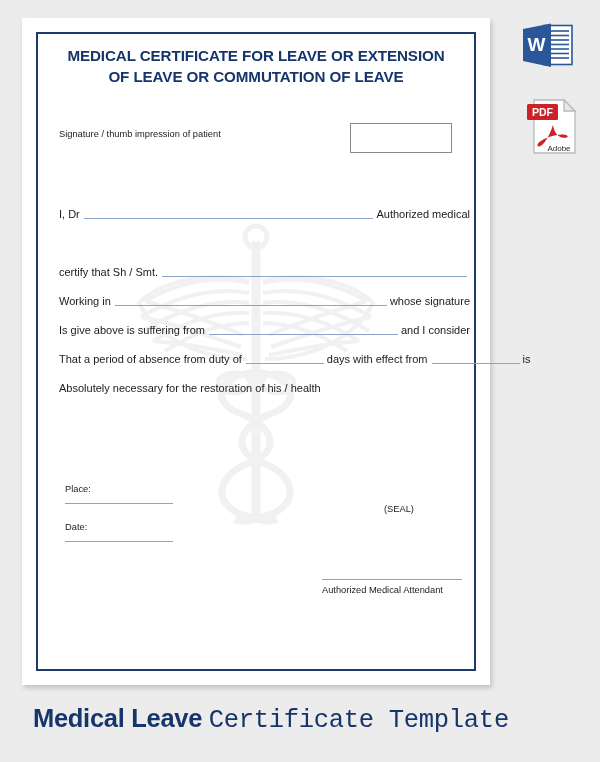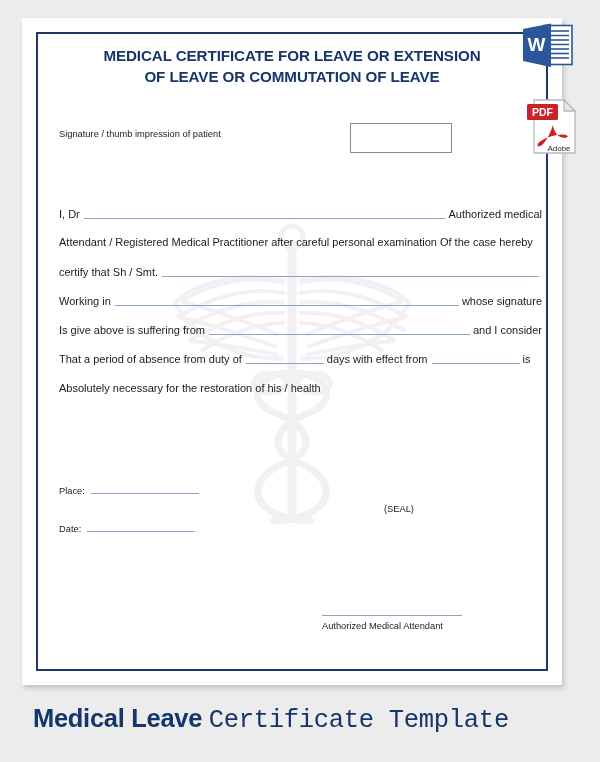--- a/index.html
+++ b/index.html
@@ -13,21 +13,21 @@
     font-family: "Liberation Sans", sans-serif;
     overflow: hidden;
     position: relative;
   }
 
   
   .sheet {
     position: absolute;
     left: 22px;
     top: 18px;
-    width: 540px;
+    width: 468px;
     height: 667px;
     background: #ffffff;
     box-shadow: 2px 3px 5px rgba(0,0,0,0.18);
   }
   .sheet-border {
     position: absolute;
     left: 14px;
     top: 14px;
     right: 14px;
     bottom: 14px;
@@ -121,20 +121,21 @@
 
   
   .pd-row {
     position: absolute;
     left: 37px;
     font-size: 9.3px;
     color: #1b1b1b;
     display: flex;
     align-items: baseline;
     white-space: nowrap;
+    flex-direction: column;
   }
   .pd-row .fill {
     width: 108px;
     border-bottom: 1px solid #8aa4c8;
     margin-left: 6px;
     height: 9px;
   }
   .place-row { top: 466px; }
   .date-row  { top: 504px; text-align: center; }
 
@@ -151,21 +152,21 @@
     position: absolute;
     left: 300px;
     width: 140px;
     font-size: 9.3px;
     color: #1b1b1b;
   }
   .sigblock .rule {
     border-top: 1px solid #8aa4c8;
     margin-bottom: 5px;
   }
-  .sb1 { top: 561px; margin-top: 36px; }
+  .sb1 { top: 561px; }
   .sb2 { top: 622px; }
 
   
   .icon-word {
     position: absolute;
     left: 520px;
     top: 22px;
     width: 55px;
     height: 52px;
   }
@@ -247,23 +248,20 @@
 
     <div class="sig-label">Signature / thumb impression of patient</div>
     <div class="sig-box"></div>
 
     <div class="row r1">
       <span class="txt">I, Dr</span>
       <span class="fill"></span>
       <span class="txt">Authorized medical</span>
     </div>
 
-    <div class="row r2">
-      <span class="txt">Attendant / Registered Medical Practitioner after careful personal examination Of the case hereby</span>
-    </div>
 
     <div class="row r3">
       <span class="txt">certify that Sh / Smt.</span>
       <span class="fill"></span>
     </div>
 
     <div class="row r4">
       <span class="txt">Working in</span>
       <span class="fill"></span>
       <span class="txt">whose signature</span>

